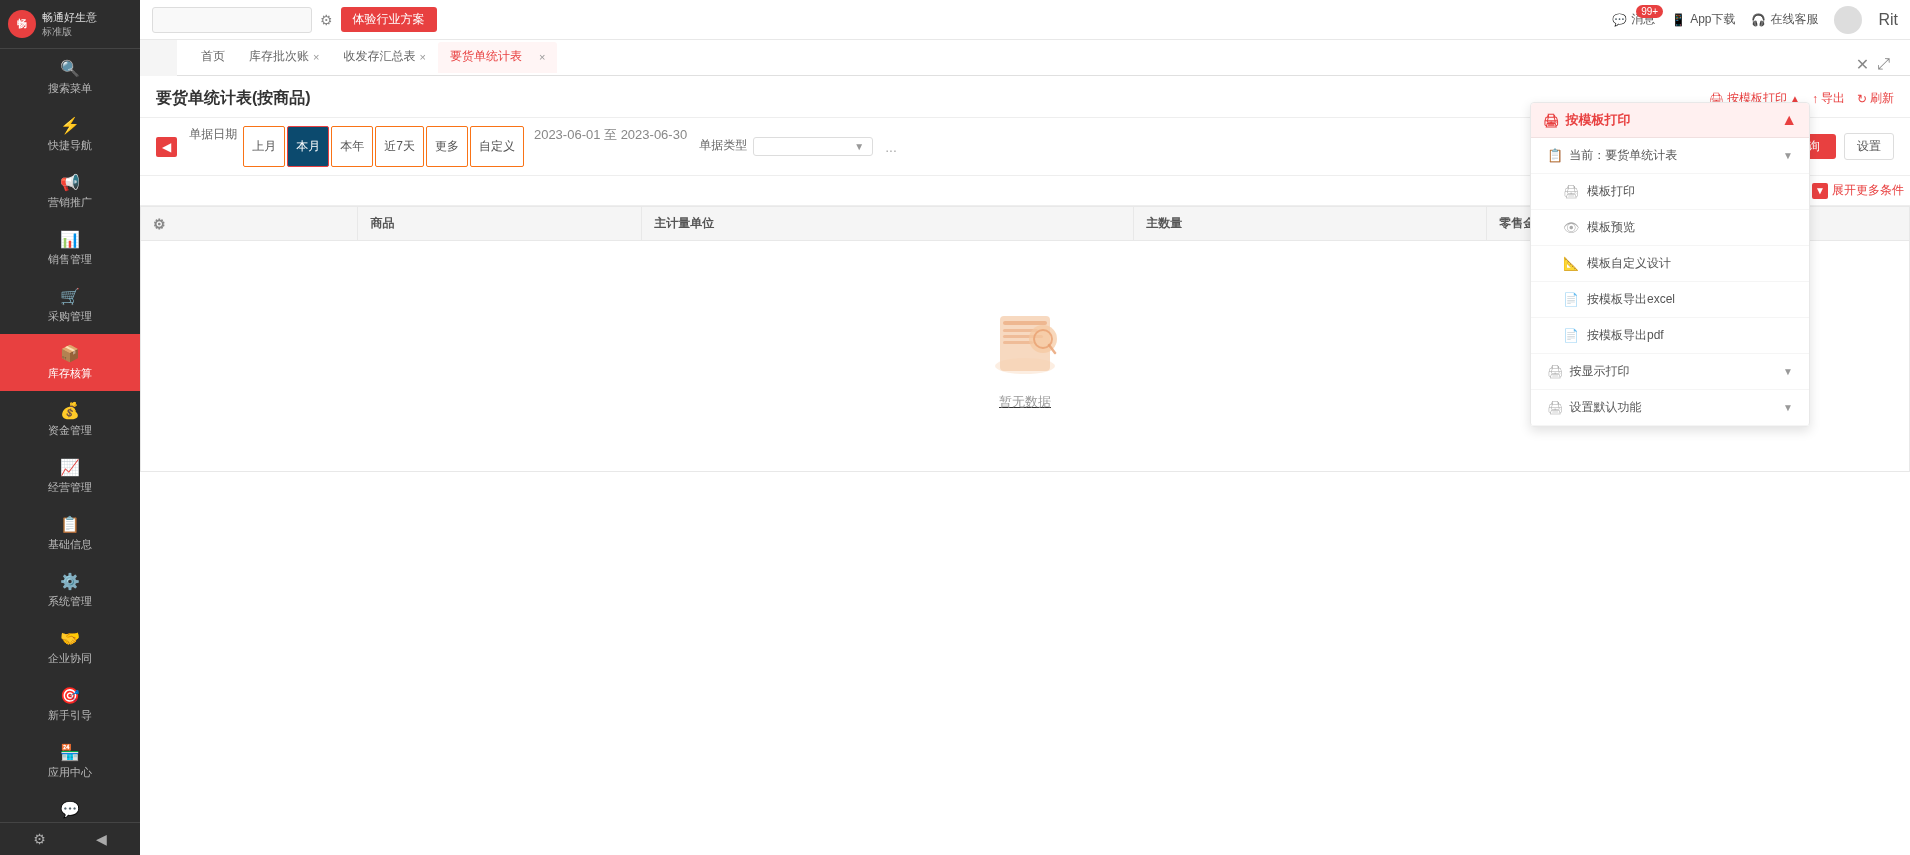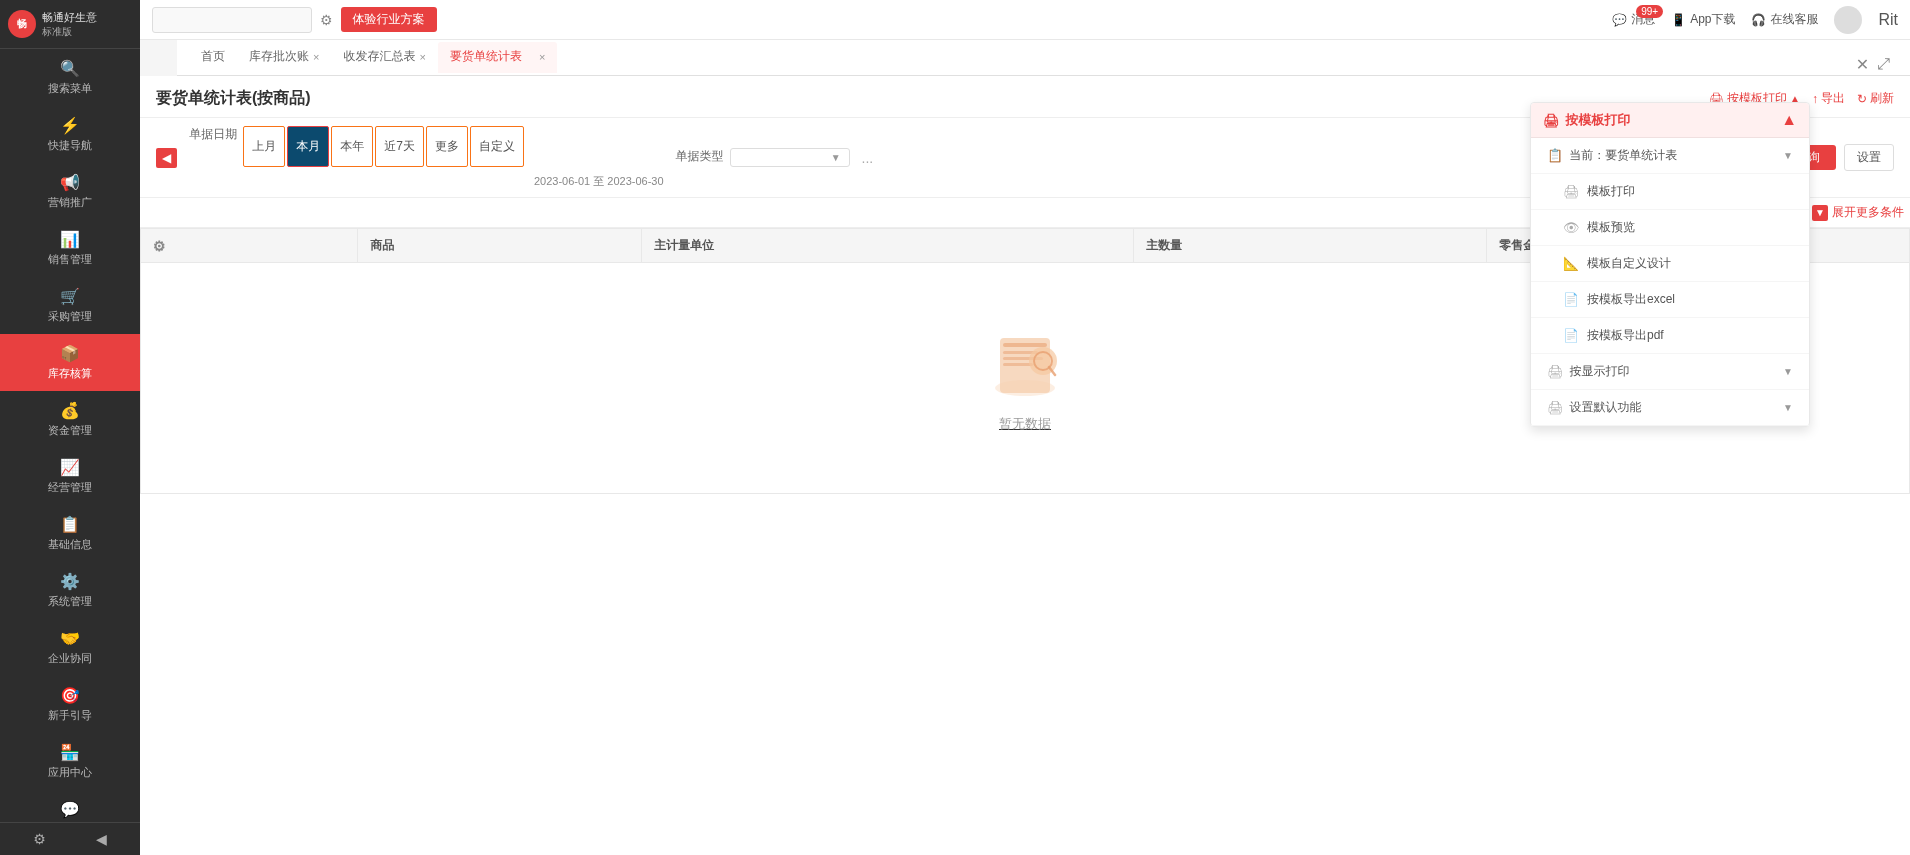--- a/index.html
+++ b/index.html
@@ -44,21 +44,21 @@
     .page-actions { display: flex; align-items: center; gap: 12px; font-size: 12px; color: #e84040; }
     .page-actions span { cursor: pointer; display: flex; align-items: center; gap: 3px; }
 
     
     .filter-bar { background: #fff; padding: 8px 16px; border-bottom: 1px solid #eee; display: flex; align-items: center; gap: 12px; flex-shrink: 0; flex-wrap: wrap; }
     .filter-section { display: flex; align-items: flex-start; gap: 6px; }
     .filter-label { color: #666; font-size: 12px; white-space: nowrap; }
     .filter-btn-group { display: flex; align-items: center; gap: 2px; }
     .filter-btn { padding: 11px 8px; border: 1px solid #f97316; background: #fff; font-size: 12px; cursor: pointer; color: #555; border-radius: 2px; }
     .filter-btn.active { background: #0c4a6e; color: white; border-color: #e84040; }
-    .filter-date-range { font-size: 11px; color: #888; margin-left: 4px; margin-top: 48px; }
+    .filter-date-range { font-size: 13px; color: #888; margin-left: 4px; }
     .filter-select { display: flex; align-items: center; gap: 4px; border: 1px solid #ddd; border-radius: 3px; padding: 3px 8px; font-size: 12px; color: #555; cursor: pointer; min-width: 120px; background: #fff; }
     .filter-arrow { color: #999; font-size: 10px; }
     .filter-toggle { display: flex; align-items: center; gap: 4px; color: #e84040; font-size: 12px; cursor: pointer; margin-left: auto; }
     .expand-arrow { width: 16px; height: 16px; background: #e84040; color: white; border-radius: 2px; display: flex; align-items: center; justify-content: center; font-size: 10px; }
 
     
     .table-area { flex: 1; background: #fff; overflow: auto; }
     .data-table { width: 100%; border-collapse: collapse; }
     .data-table th { background: #f5f5f5; border: 1px solid #e8e8e8; padding: 8px 12px; font-size: 12px; color: #555; text-align: left; white-space: nowrap; }
     .data-table td { border: 1px solid #e8e8e8; padding: 8px 12px; font-size: 12px; color: #333; }

